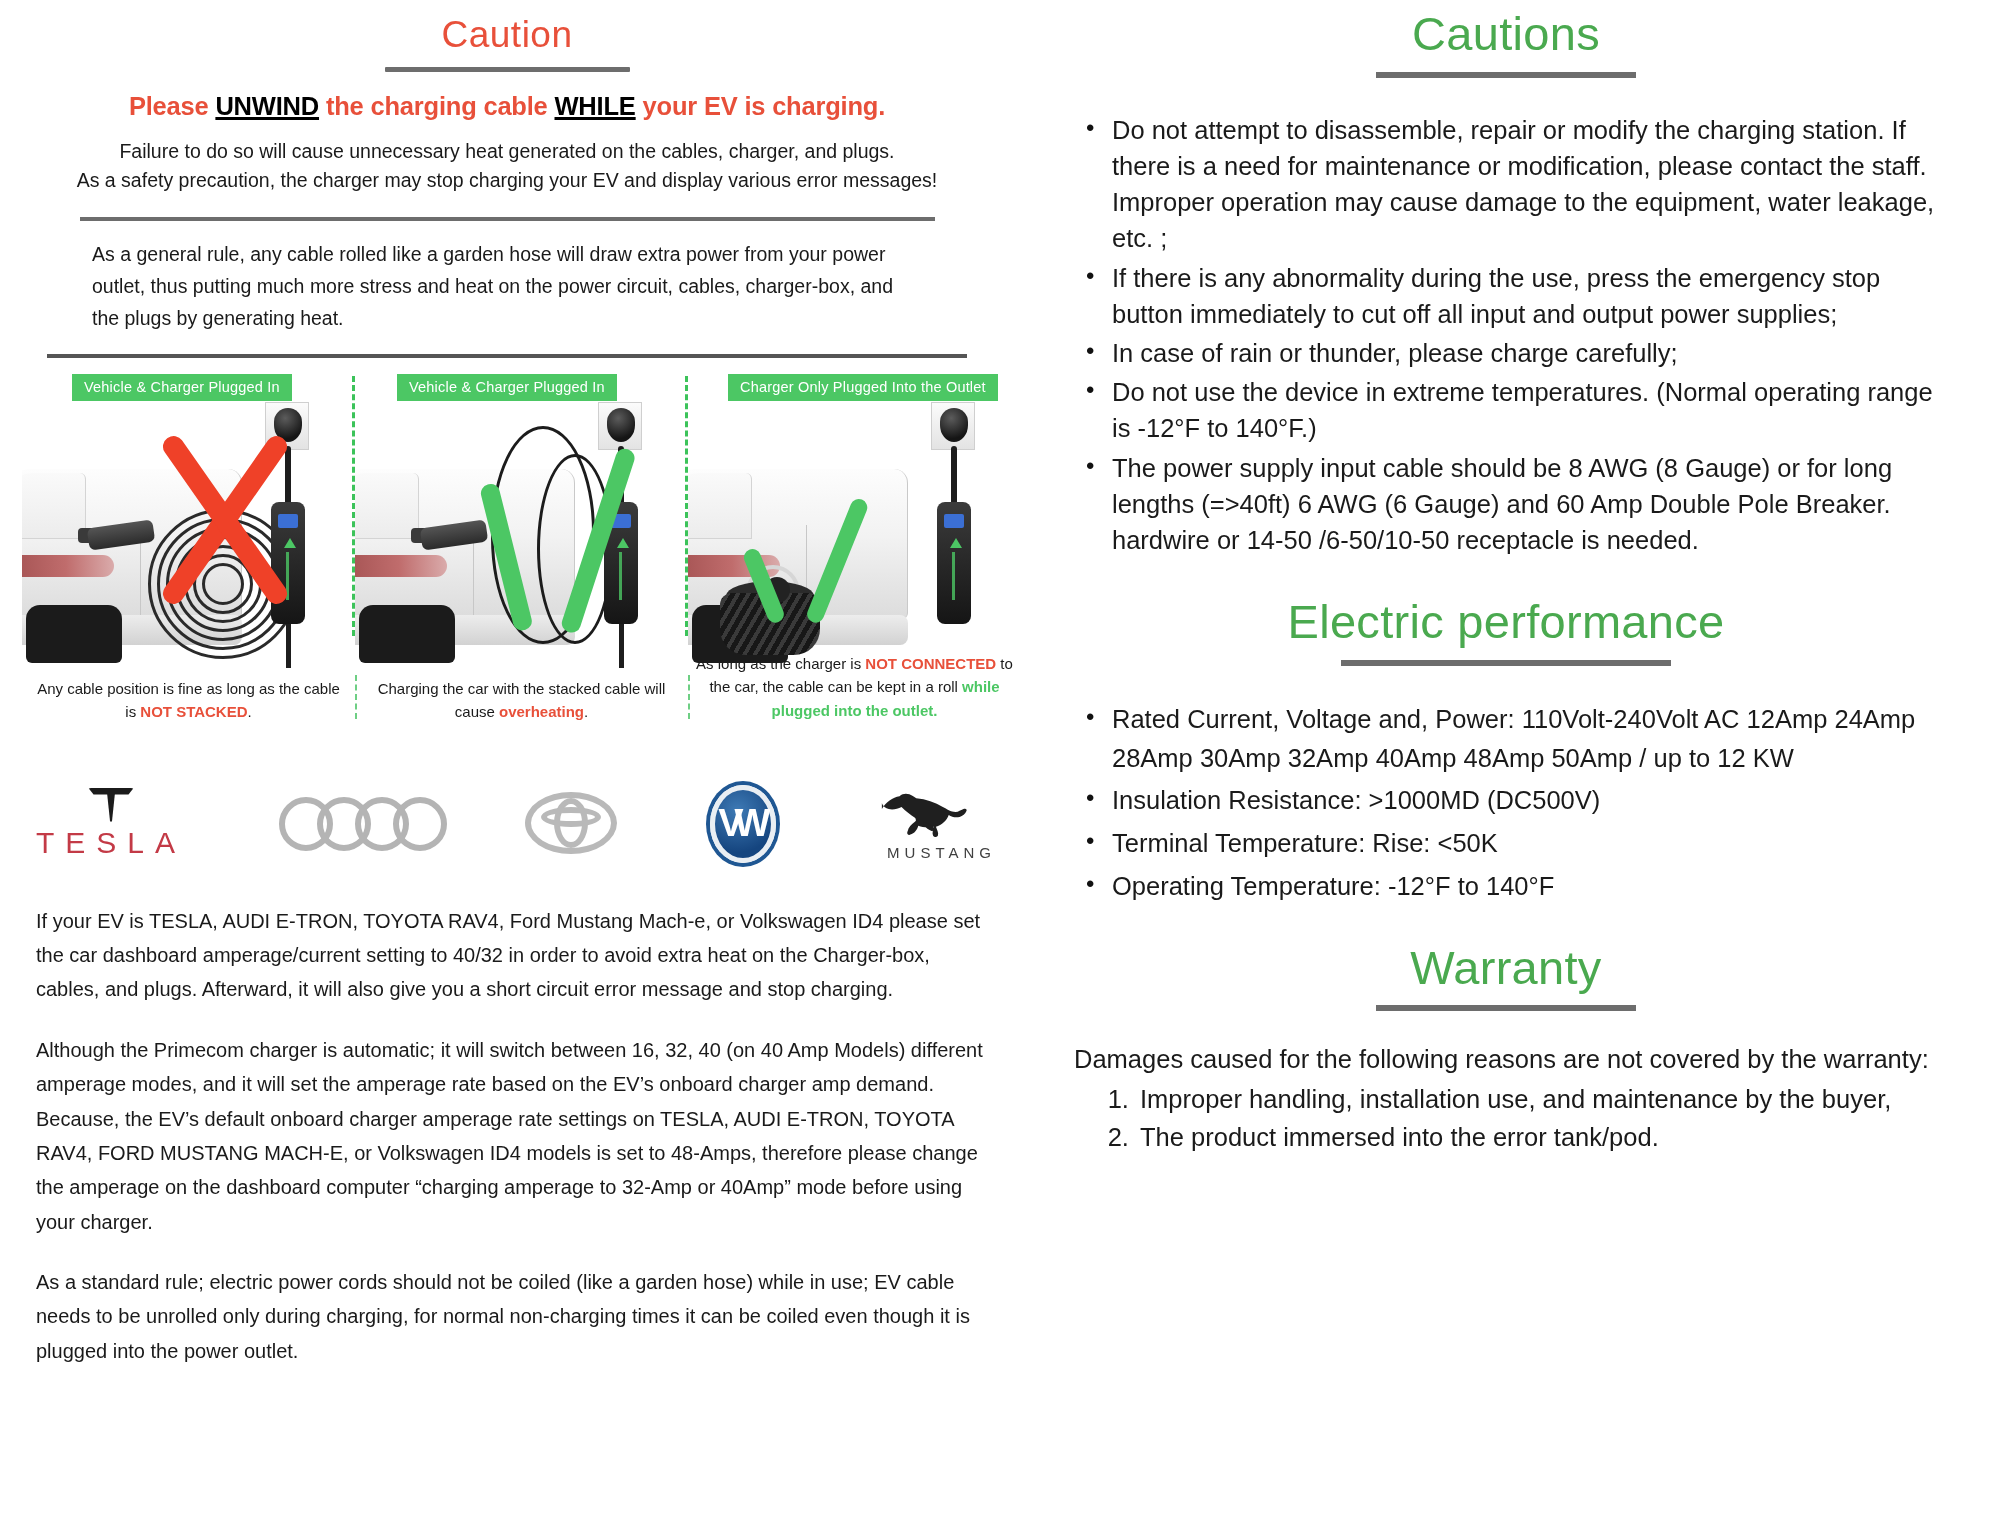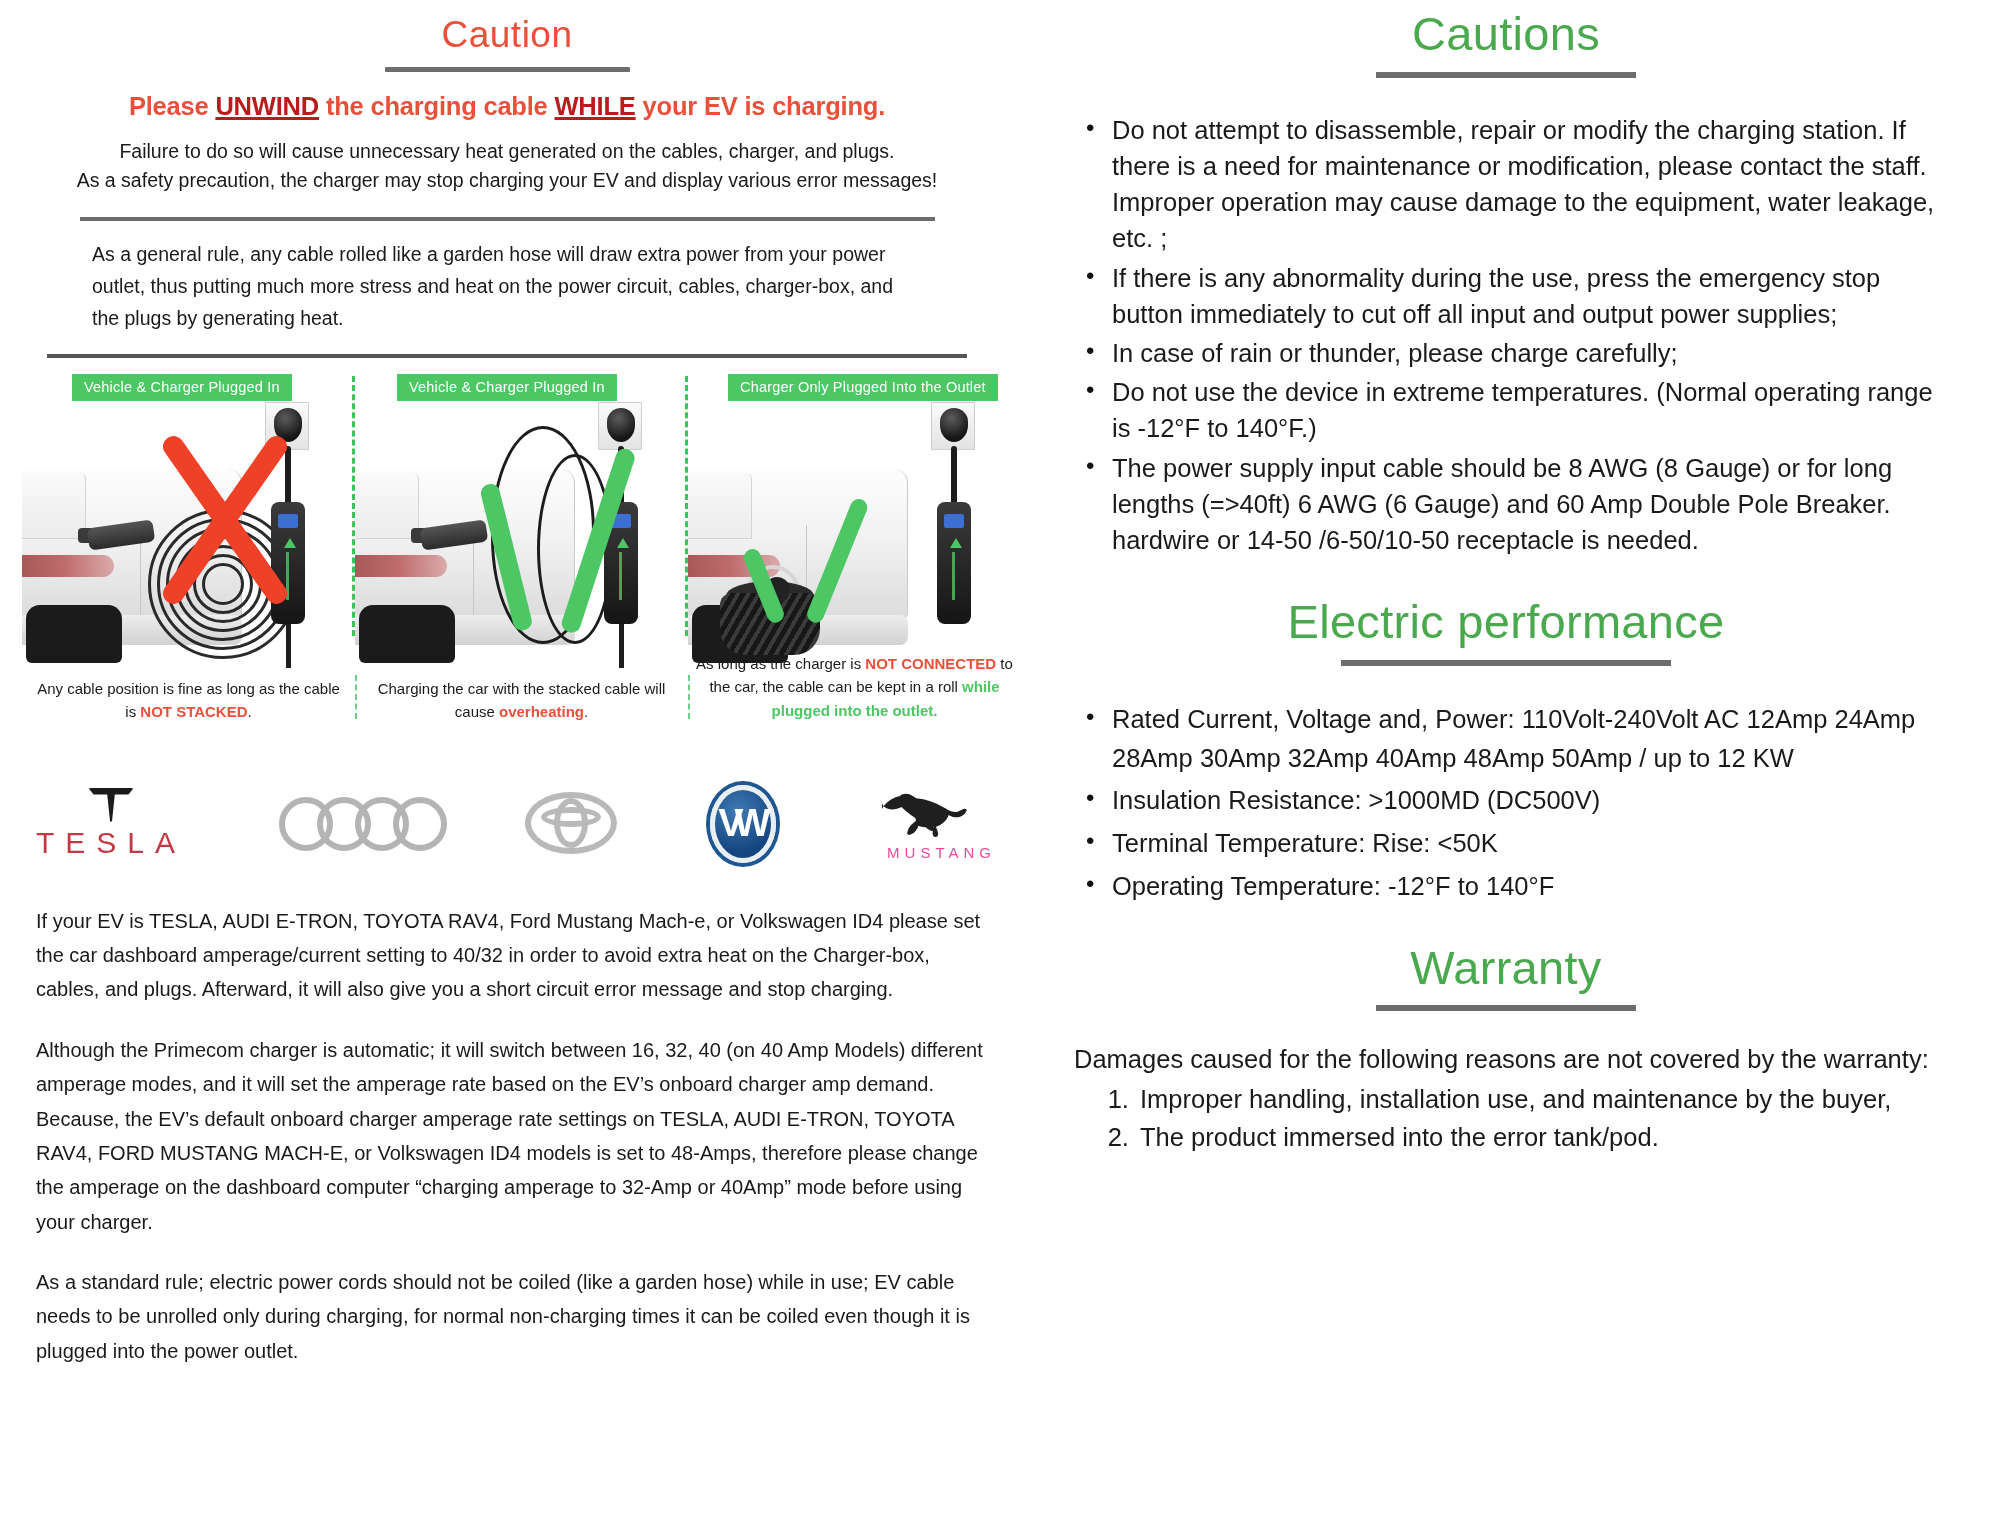--- a/index.html
+++ b/index.html
@@ -52,21 +52,21 @@
   }
   .subhead {
     text-align: center;
     font-size: 25.5px;
     font-weight: bold;
     color: #e8503a;
     margin: 20px 0 0 0;
     letter-spacing: -0.2px;
   }
   .subhead .blk {
-    color: #b91c1c;
+    color: #000000;
     text-decoration: underline;
     text-decoration-thickness: 3px;
     text-underline-offset: 2px;
     margin-top: 20px;
   }
   .lead {
     text-align: center;
     font-size: 19.5px;
     line-height: 1.5;
     color: #1a1a1a;
@@ -456,21 +456,21 @@
     color: #fff; font-size: 38px; font-weight: bold;
     letter-spacing: -9px;
     line-height: .8;
   }
   .vw span { transform: translateX(-3px); }
   
   .mustang-wrap { display:flex; flex-direction:column; align-items:center; }
   .horse { width: 118px; height: 52px; }
   .mustang-word {
     font-size: 15px; letter-spacing: 5px;
-    color: #ec4899; margin-top: 6px; margin-left: 18px;
+    color: #404040; margin-top: 6px; margin-left: 18px;
   }
 
   
   .body-para {
     font-size: 20px;
     line-height: 1.72;
     margin: 0 0 26px 0;
     max-width: 962px;
     text-align: left;
   }

